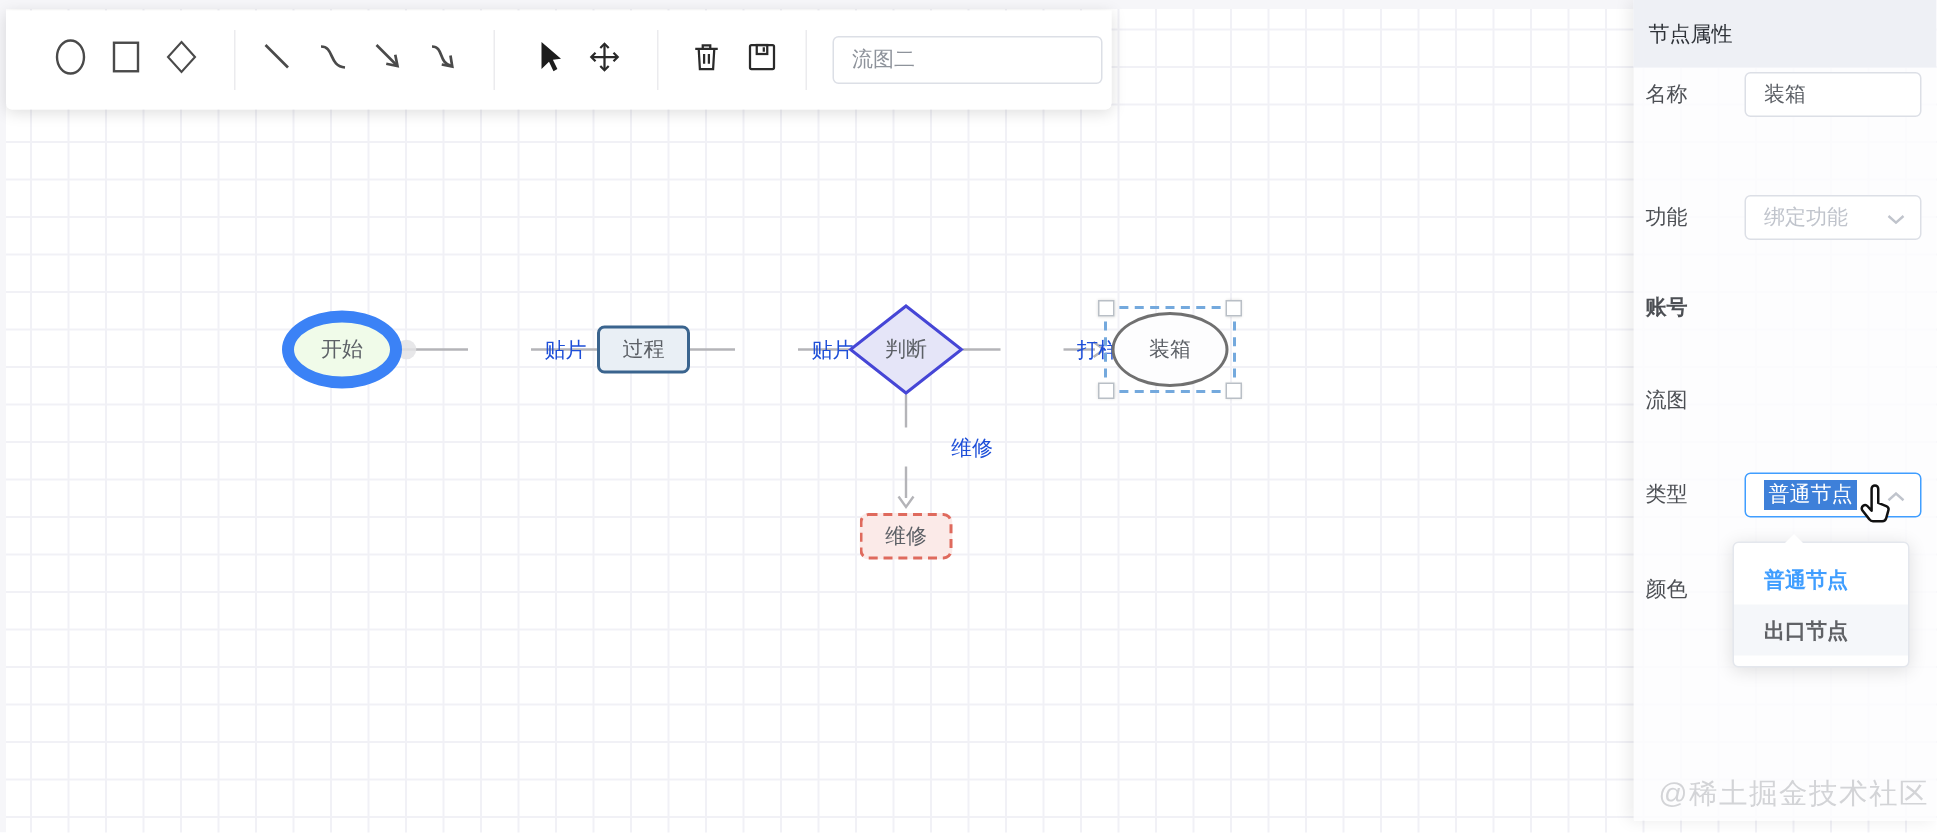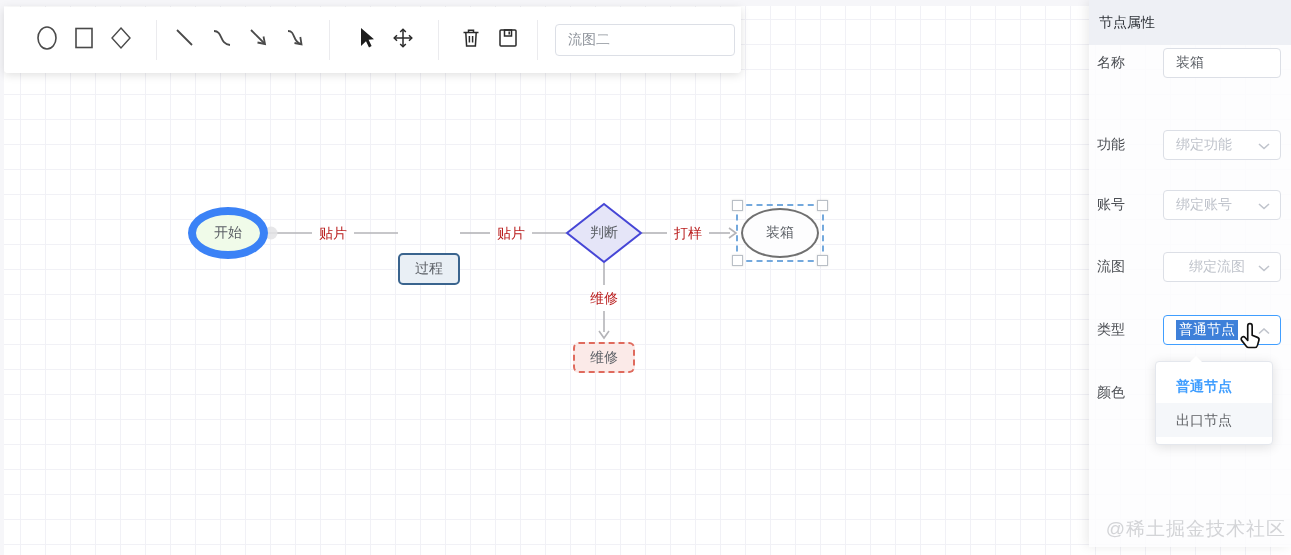--- a/index.html
+++ b/index.html
@@ -29,59 +29,59 @@
     width:180px;height:32px;box-sizing:border-box;border:1px solid #dcdfe6;border-radius:4px;
     padding:0 12px;font-size:14px;color:#8e939b;outline:none;background:#fff;
     font-family:"Liberation Sans","DejaVu Sans",sans-serif;
   }
 
   
   .edges-svg{position:absolute;left:0;top:0;width:1291px;height:555px;z-index:3;pointer-events:none;}
   .node{position:absolute;display:flex;align-items:center;justify-content:center;
         font-size:14px;color:#5c6066;box-sizing:border-box;z-index:4;cursor:pointer;}
   .node-start{left:188px;top:207px;width:80px;height:52px;border:8px solid #3b82f6;border-radius:50%;background:#f0fbe9;}
-  .node-process{left:398px;top:217px;width:62px;height:32px;border:2px solid #3a648e;border-radius:5px;background:#e9eff5;margin-top:36px;}
+  .node-process{left:398px;top:217px;width:62px;height:32px;border:2px solid #3a648e;border-radius:5px;background:#e9eff5;}
   .node-decision{left:565px;top:202px;width:78px;height:62px;border:none;background:transparent;}
   .node-decision svg{position:absolute;left:0;top:0;}
   .node-decision .node-label{position:relative;z-index:1;}
   .node-pack{left:741px;top:208px;width:78px;height:50px;border:2px solid #707070;border-radius:50%;background:#fdfdfe;}
   .node-repair{left:573px;top:342px;width:62px;height:31px;border:2px dashed #df6a5d;border-radius:6px;background:#fbeae8;}
-  .edge-label{position:absolute;width:44px;text-align:center;font-size:14px;color:#b91c1c;z-index:4;}
+  .edge-label{position:absolute;width:44px;text-align:center;font-size:14px;color:#1d4ed8;z-index:4;margin-left:44px;}
   .el-1{left:311px;top:225px;} .el-2{left:489px;top:225px;} .el-3{left:666px;top:225px;} .el-4{left:582px;top:290px;}
 
   .selection-box{position:absolute;left:736px;top:204px;width:88px;height:58px;
     border:2px dashed #74a9dd;z-index:5;box-sizing:border-box;}
   .sel-handle{position:absolute;width:9px;height:9px;background:#fff;border:1px solid #b9bfc6;box-shadow:0 0 2px rgba(0,0,0,.15);}
   .h-tl{left:-6px;top:-6px;} .h-tr{right:-6px;top:-6px;} .h-bl{left:-6px;bottom:-6px;} .h-br{right:-6px;bottom:-6px;}
 
   
   .sidebar{position:absolute;right:0;top:0;width:202px;height:547px;z-index:20;
     background:rgba(252,252,254,.82);box-shadow:-3px 0 10px rgba(0,0,0,.08);}
   .sb-header{height:45px;background:#eef0f5;display:flex;align-items:center;padding-left:10px;
     font-size:14px;color:#2e3238;}
   .sb-row{position:absolute;left:8px;right:0;height:30px;display:flex;align-items:center;}
   .sb-label{font-size:14px;color:#4c4f54;}
-  .r0{top:48px;} .r1{top:130px;} .r2{top:190px;} .r3{top:252px;text-align:center;} .r4{top:315px;} .r5{top:378px;}
+  .r0{top:48px;} .r1{top:130px;} .r2{top:190px;font-weight:bold;} .r3{top:252px;text-align:center;} .r4{top:315px;} .r5{top:378px;}
   .sb-ctrl{position:absolute;left:66px;top:0;width:118px;height:30px;box-sizing:border-box;
     border:1px solid #dcdfe6;border-radius:4px;background:#fff;display:flex;align-items:center;
     padding:0 10px 0 12px;font-size:14px;cursor:pointer;}
   .name-input{width:118px;height:30px;box-sizing:border-box;border:1px solid #dcdfe6;border-radius:4px;
     padding:0 12px;font-size:14px;color:#5c6066;outline:none;position:absolute;left:66px;top:0;background:#fff;
     font-family:"Liberation Sans","DejaVu Sans",sans-serif;}
   .sb-placeholder{color:#c0c4cc;flex:1;}
   .sb-chevron{flex:0 0 auto;}
   .ctrl-open{border-color:#409eff;}
   .sel-text{background:#3e80d9;color:#fff;padding:1px 3px;flex:0 0 auto;margin-right:auto;}
   .dropdown{position:absolute;left:66px;top:361px;width:118px;box-sizing:border-box;background:#fff;
     border:1px solid #e4e7ed;border-radius:4px;box-shadow:0 2px 12px rgba(0,0,0,.12);padding:7px 0;z-index:25;}
   .dropdown:before{content:"";position:absolute;top:-6px;left:34px;width:0;height:0;
     border-left:6px solid transparent;border-right:6px solid transparent;border-bottom:6px solid #fff;}
   .dd-item{height:34px;line-height:34px;padding-left:20px;font-size:14px;color:#606266;cursor:pointer;}
   .dd-selected{color:#409eff;font-weight:bold;}
-  .dd-hover{background:#f5f7fa;}
+  .dd-hover{background:#f5f7fa;font-weight:bold;}
 
   .hand-cursor{position:absolute;left:1237px;top:322px;z-index:40;pointer-events:none;}
   .watermark{position:absolute;right:5px;top:516px;z-index:30;font-size:19px;color:#d3d4d7;letter-spacing:1px;}
 </style>
 </head>
 <body>
 
 <div class="edge-fade-top"></div>
 <div class="edge-fade-left"></div>
 
@@ -221,36 +221,24 @@
     <div class="sb-ctrl">
       <span class="sb-placeholder">绑定功能</span>
       <span class="sb-chevron"><svg width="12" height="7">
             <polyline points="1,1 6,5.5 11,1" fill="none" stroke="#c0c4cc" stroke-width="1.6"></polyline>
           </svg></span>
     </div>
   </div>
 
   <div class="sb-row r2">
     <span class="sb-label">账号</span>
-    <div class="sb-ctrl">
-      <span class="sb-placeholder">绑定账号</span>
-      <span class="sb-chevron"><svg width="12" height="7">
-            <polyline points="1,1 6,5.5 11,1" fill="none" stroke="#c0c4cc" stroke-width="1.6"></polyline>
-          </svg></span>
-    </div>
   </div>
 
   <div class="sb-row r3">
     <span class="sb-label">流图</span>
-    <div class="sb-ctrl">
-      <span class="sb-placeholder">绑定流图</span>
-      <span class="sb-chevron"><svg width="12" height="7">
-            <polyline points="1,1 6,5.5 11,1" fill="none" stroke="#c0c4cc" stroke-width="1.6"></polyline>
-          </svg></span>
-    </div>
   </div>
 
   <div class="sb-row r4">
     <span class="sb-label">类型</span>
     <div class="sb-ctrl ctrl-open">
       <span class="sel-text">普通节点</span>
       <span class="sb-chevron"><svg width="12" height="7">
             <polyline points="1,5.5 6,1 11,5.5" fill="none" stroke="#c0c4cc" stroke-width="1.6"></polyline>
           </svg></span>
     </div>

